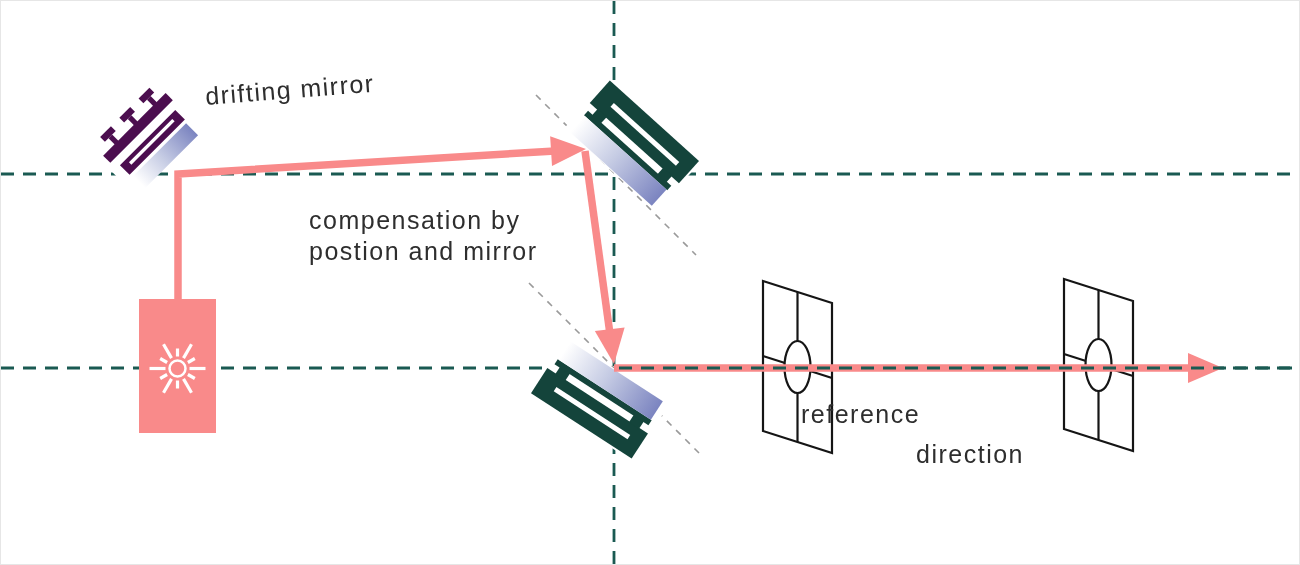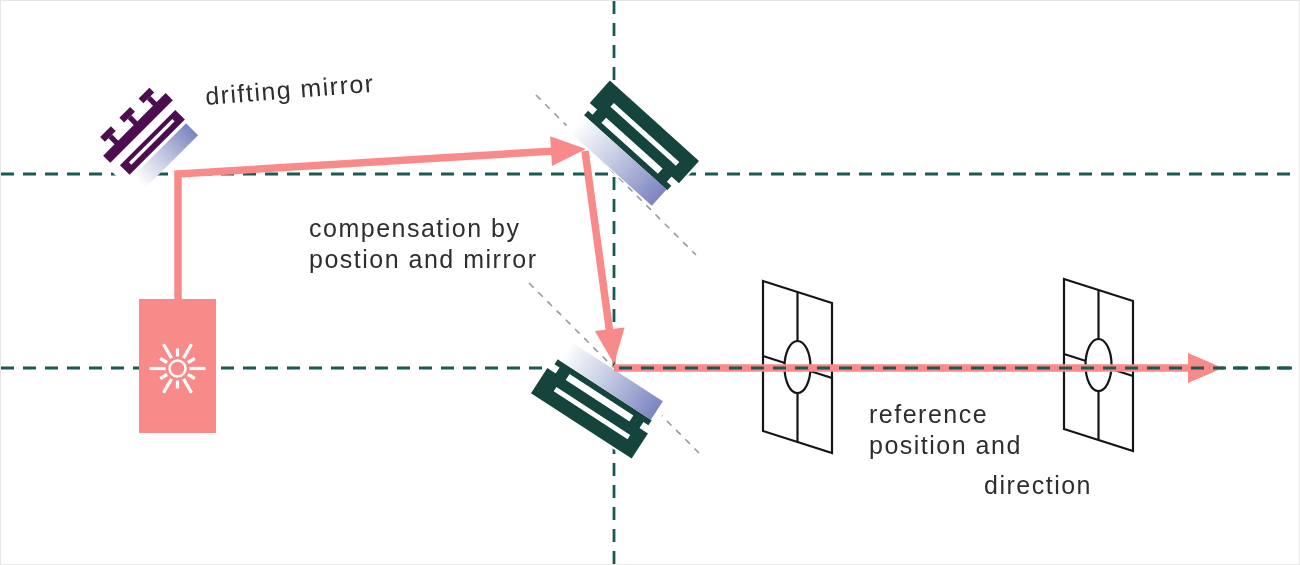--- a/index.html
+++ b/index.html
@@ -7,22 +7,22 @@
     position:relative;width:1300px;height:565px;background:#ffffff;
     border:1px solid #e6e6e6;box-sizing:border-box;overflow:hidden;
     font-family:"Liberation Sans","DejaVu Sans",sans-serif;
   }
   .stage svg{position:absolute;left:0;top:0;}
   .label{
     position:absolute;color:#2e2e2e;font-size:25px;line-height:31px;
     letter-spacing:1.5px;white-space:nowrap;
   }
   .label-drifting{left:203px;top:80px;transform:rotate(-4.5deg);transform-origin:left top;}
-  .label-compensation{left:308px;top:212px;}
-  .label-reference{left:868px;top:398px;}
+  .label-compensation{left:308px;top:204px;}
+  .label-reference{left:800px;top:398px;}
   .label-reference .indent{margin-left:115px;margin-top:9px;}
 </style>
 </head>
 <body>
 
 <div class="stage">
 
   <svg width="1300" height="565" viewBox="0 0 1300 565">
     <defs>
       <linearGradient id="glassGrad">
@@ -105,17 +105,16 @@
 
   <div class="label label-drifting">drifting mirror</div>
 
   <div class="label label-compensation">
     <div>compensation by</div>
     <div>postion and mirror</div>
   </div>
 
   <div class="label label-reference">
     <div>reference</div>
-    <div>position and</div>
     <div class="indent">direction</div>
   </div>
 
 </div>
 
 </body></html>

